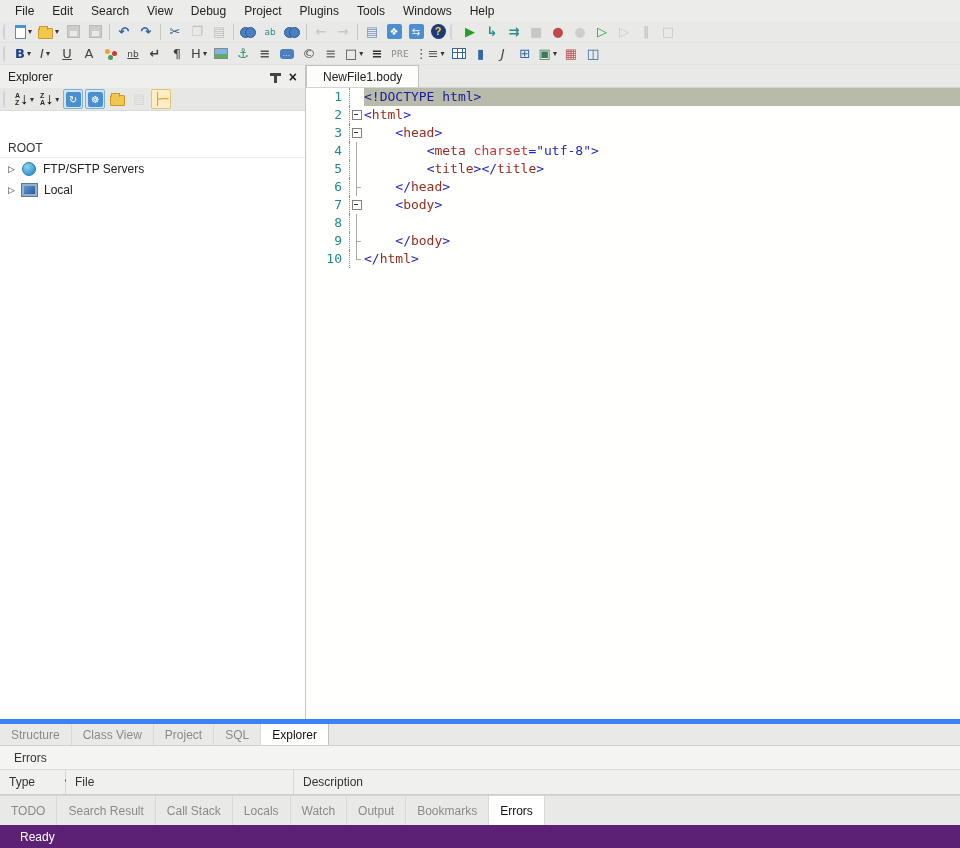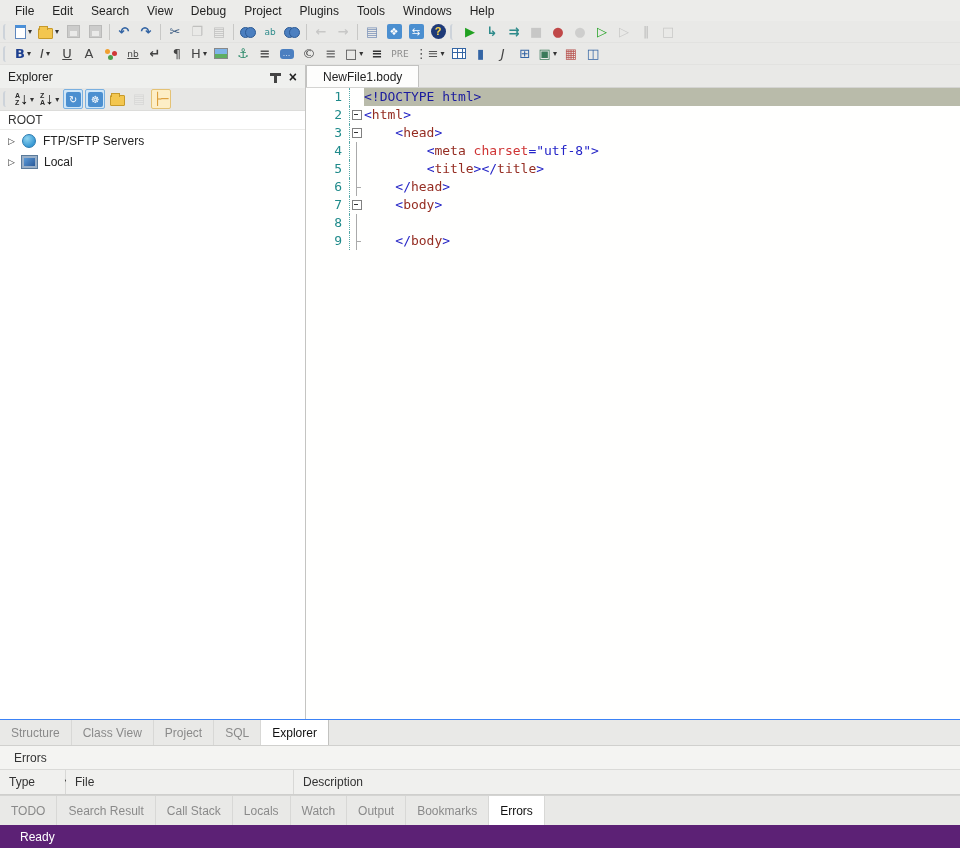--- a/index.html
+++ b/index.html
@@ -51,21 +51,21 @@
   .i-tree { color:#d8942a; font-weight:bold; font-size:12px; font-family:"DejaVu Sans Mono", monospace; }
 
   
   .main { flex:1 1 auto; display:flex; min-height:0; }
   .leftpanel { width:306px; flex:0 0 auto; display:flex; flex-direction:column; border-right:1px solid #c4c4c2; background:#fff; }
   .lp-head { height:23px; background:#eff0ee; display:flex; align-items:center; padding:0 8px; flex:0 0 auto; }
   .lp-title { font-size:12px; color:#222; flex:1; }
   .lp-x { font-size:14px; font-weight:bold; color:#222; margin-left:12px; line-height:14px; }
   .lp-toolbar { height:23px; background:#e7e7e5; display:flex; align-items:center; padding-left:2px; flex:0 0 auto; border-bottom:1px solid #dcdcda; }
   .tree { flex:1; background:#fff; overflow:hidden; font-size:12px; color:#222; }
-  .tree .root { height:19px; line-height:19px; padding-left:8px; color:#333; border-bottom:1px solid #ececea; }
+  .tree .root { height:19px; line-height:19px; padding-left:8px; color:#333; border-bottom:1px solid #ececea;margin-top:28px; }
   .tree .trow { height:21px; display:flex; align-items:center; padding-left:8px; }
   .tree .tw { width:14px; font-size:9px; color:#333; }
   .tree .tico { margin-right:7px; position:relative; display:inline-block; }
   .tree .tlabel { font-size:12px; }
 
   
   .editor { flex:1 1 auto; display:flex; flex-direction:column; min-width:0; background:#fffffe; }
   .tabbar { height:23px; background:#e9e9e7; display:flex; align-items:flex-end; flex:0 0 auto; border-bottom:1px solid #d4d4d2; }
   .etab { height:22px; background:#fdfdfc; border:1px solid #c2c2c0; border-bottom:none; font-size:12px; color:#222; padding:0 16px; display:flex; align-items:center; }
   .code { flex:1; overflow:hidden; font-family:"DejaVu Sans Mono", monospace; font-size:13px; line-height:18px; position:relative; }
@@ -81,21 +81,21 @@
   .fold.corner::after { content:""; position:absolute; left:6px; top:9px; width:5px; height:1px; background:#aaa; }
   .ctext { flex:1; }
   .cline.hl .ctext { background:#b9bbaa; }
   .tk-doc { color:#1b1b9e; }
   .tk-punct { color:#1f1fc4; }
   .tk-tag { color:#952d22; }
   .tk-attr { color:#cf3434; }
   .tk-val { color:#2424c8; }
 
   
-  .paneltabs { height:26px; background:#e9e9e7; display:flex; align-items:stretch; flex:0 0 auto; border-top:1px solid #3b82f6; }
+  .paneltabs { height:26px; background:#e9e9e7; display:flex; align-items:stretch; flex:0 0 auto; border-top:5px solid #3b82f6; }
   .ptab { font-size:12px; color:#8a8a8a; display:flex; align-items:center; padding:0 11px; border-right:1px solid #d8d8d6; }
   .ptab.active { background:#fff; color:#111; border-right:1px solid #c2c2c0; }
   .vtabs { display:flex; margin-left:26px; background:#e2e2e0; }
   .vtab { width:84px; font-size:12px; color:#8a8a8a; display:flex; align-items:center; justify-content:center; border-right:1px solid #cfcfcd; }
   .vtab.active { background:#d7d7d5; color:#111; font-weight:bold; }
 
   .errlabel { height:24px; background:#f4f4f2; border-top:1px solid #d0d0ce; display:flex; align-items:center; padding-left:14px; flex:0 0 auto; }
   .errlabel span { font-size:12px; color:#333; }
   .errhead { height:26px; background:#f0f0ee; border-top:1px solid #dadad8; border-bottom:1px solid #cfcfcd; display:flex; flex:0 0 auto; }
   .ecol { font-size:12px; color:#333; display:flex; align-items:center; padding-left:9px; border-right:1px solid #d8d8d6; background:#f0f0ee; }
@@ -373,20 +373,21 @@
       <div class="code" id="code-area">
           <div class="cline hl"><span class="lnum">1</span><span class="fold none"></span><span class="ctext"><span class="tk-doc">&lt;!DOCTYPE html&gt;</span></span></div>
           <div class="cline"><span class="lnum">2</span><span class="fold box"></span><span class="ctext"><span class="tk-punct">&lt;</span><span class="tk-tag">html</span><span class="tk-punct">&gt;</span></span></div>
           <div class="cline"><span class="lnum">3</span><span class="fold box"></span><span class="ctext"><span>    </span><span class="tk-punct">&lt;</span><span class="tk-tag">head</span><span class="tk-punct">&gt;</span></span></div>
           <div class="cline"><span class="lnum">4</span><span class="fold vline"></span><span class="ctext"><span>        </span><span class="tk-punct">&lt;</span><span class="tk-tag">meta</span><span> </span><span class="tk-attr">charset</span><span class="tk-val">="utf-8"</span><span class="tk-punct">&gt;</span></span></div>
           <div class="cline"><span class="lnum">5</span><span class="fold vline"></span><span class="ctext"><span>        </span><span class="tk-punct">&lt;</span><span class="tk-tag">title</span><span class="tk-punct">&gt;&lt;/</span><span class="tk-tag">title</span><span class="tk-punct">&gt;</span></span></div>
           <div class="cline"><span class="lnum">6</span><span class="fold tick"></span><span class="ctext"><span>    </span><span class="tk-punct">&lt;/</span><span class="tk-tag">head</span><span class="tk-punct">&gt;</span></span></div>
           <div class="cline"><span class="lnum">7</span><span class="fold box"></span><span class="ctext"><span>    </span><span class="tk-punct">&lt;</span><span class="tk-tag">body</span><span class="tk-punct">&gt;</span></span></div>
           <div class="cline"><span class="lnum">8</span><span class="fold vline"></span><span class="ctext"></span></div>
           <div class="cline"><span class="lnum">9</span><span class="fold tick"></span><span class="ctext"><span>    </span><span class="tk-punct">&lt;/</span><span class="tk-tag">body</span><span class="tk-punct">&gt;</span></span></div>
+          <div class="cline"><span class="lnum">10</span><span class="fold corner"></span><span class="ctext"><span class="tk-punct">&lt;/</span><span class="tk-tag">html</span><span class="tk-punct">&gt;</span></span></div>
         </div>
     </div>
   </div>
 
   <div class="paneltabs">
     <div id="left-tabs" style="display:flex;">
         <div class="ptab">Structure</div>
         <div class="ptab">Class View</div>
         <div class="ptab">Project</div>
         <div class="ptab">SQL</div>

